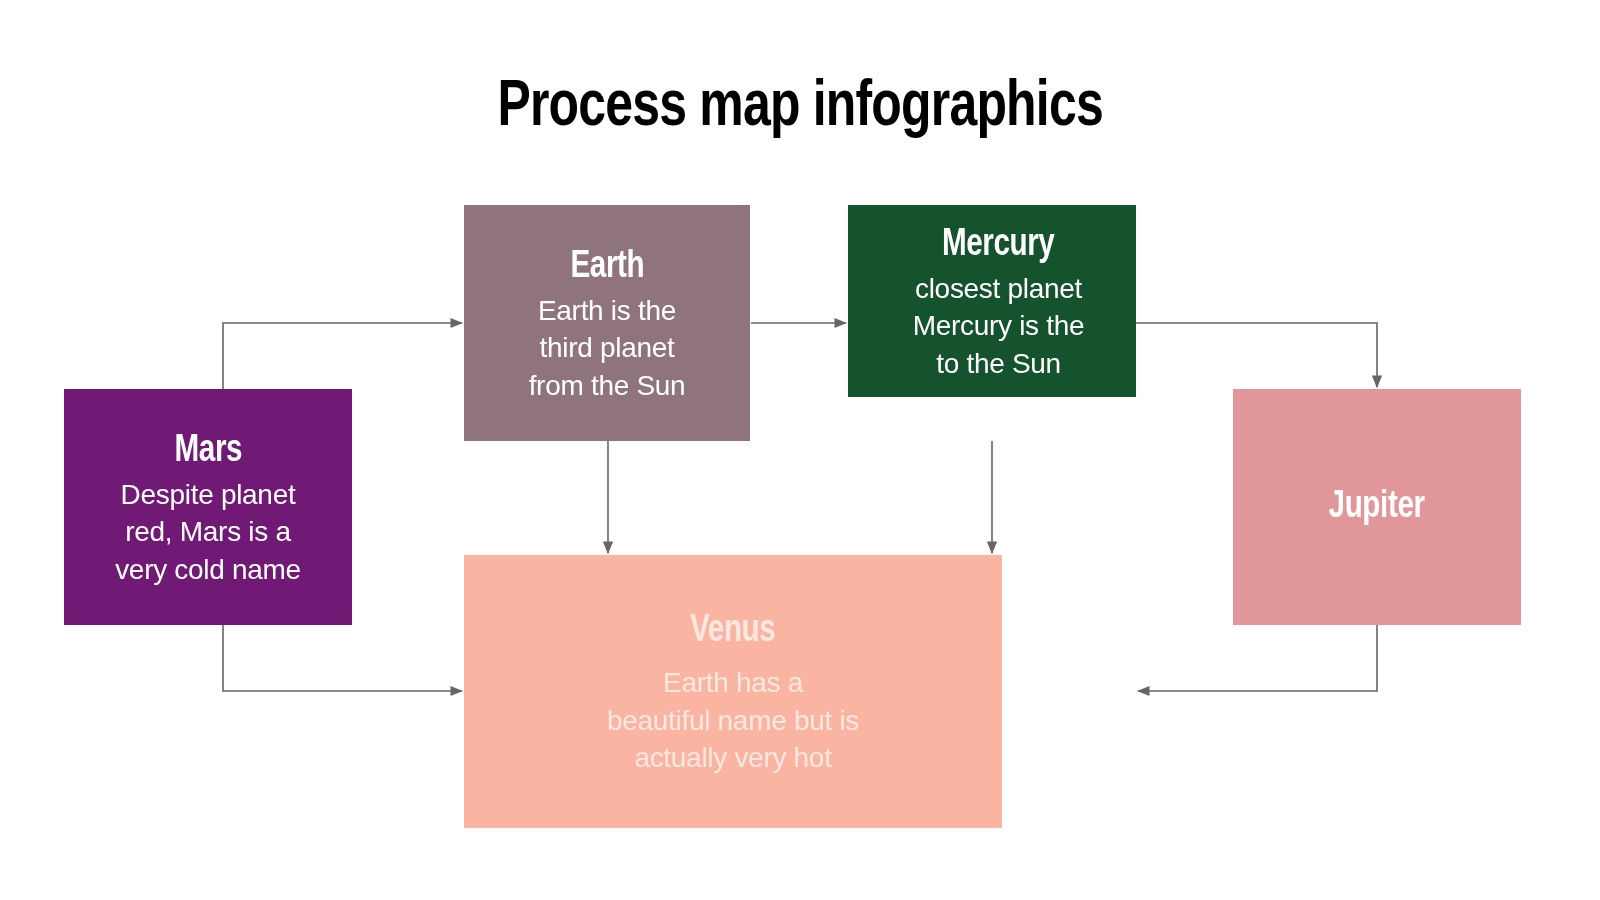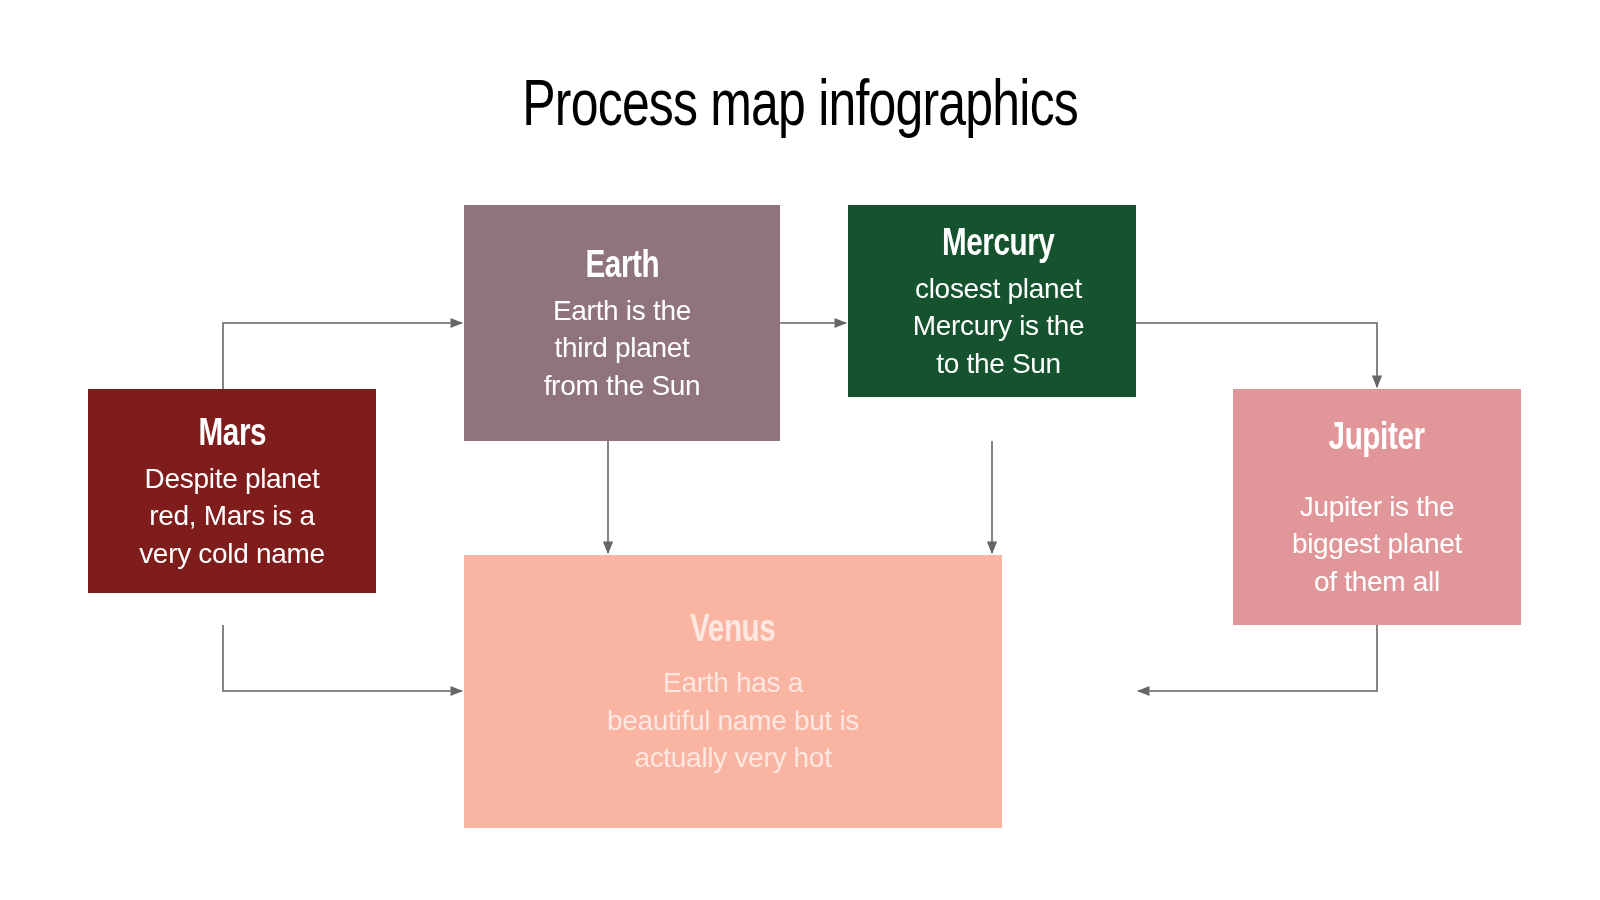--- a/index.html
+++ b/index.html
@@ -3,21 +3,21 @@
 <meta charset="utf-8">
 <style>
   html, body { margin: 0; padding: 0; }
   body {
     width: 1600px; height: 900px; overflow: hidden;
     background: #ffffff; position: relative;
     font-family: "Liberation Sans", sans-serif;
   }
   .title {
     position: absolute; left: 0; top: 66px; width: 1600px;
-    text-align: center; font-weight: normal; font-size: 64px; color: #000;
+    text-align: center; font-weight: bold; font-size: 64px; color: #000;
     letter-spacing: -1px;
   }
   .title span { display: inline-block; transform: scaleX(0.78); transform-origin: center; }
   svg.wires { position: absolute; left: 0; top: 0; }
   .box {
     position: absolute; box-sizing: border-box;
     display: flex; flex-direction: column; align-items: center; justify-content: center;
     color: #fff; text-align: center;
   }
   .box .name {
@@ -52,54 +52,49 @@
     <polyline points="608,441 608,553" marker-end="url(#arr)"></polyline>
 
     <polyline points="992,441 992,553" marker-end="url(#arr)"></polyline>
 
     <polyline points="1136,323 1377,323 1377,387" marker-end="url(#arr)"></polyline>
 
     <polyline points="1377,625 1377,691 1138,691" marker-end="url(#arr)"></polyline>
   </g>
 </svg>
 
-<div class="box" style="left:88px; top:389px; width:288px; height:204px; background:#7f1d1d;">
+<div class="box" style="left:64px; top:389px; width:288px; height:236px; background:#701a75;">
   <div class="name">Mars</div>
   <div class="desc">
     <div>Despite planet</div>
     <div>red, Mars is a</div>
     <div>very cold name</div>
   </div>
 </div>
 
-<div class="box" style="left:464px; top:205px; width:316px; height:236px; background:#8f747d;">
+<div class="box" style="left:464px; top:205px; width:286px; height:236px; background:#8f747d;">
   <div class="name">Earth</div>
   <div class="desc">
     <div>Earth is the</div>
     <div>third planet</div>
     <div>from the Sun</div>
   </div>
 </div>
 
 <div class="box" style="left:848px; top:205px; width:288px; height:192px; background:#14532d;padding-left:13px;">
   <div class="name">Mercury</div>
   <div class="desc">
     <div>closest planet</div>
     <div>Mercury is the</div>
     <div>to the Sun</div>
   </div>
 </div>
 
 <div class="box" style="left:1233px; top:389px; width:288px; height:236px; background:#e1979a;gap:24px;">
   <div class="name">Jupiter</div>
-  <div class="desc">
-    <div>Jupiter is the</div>
-    <div>biggest planet</div>
-    <div>of them all</div>
-  </div>
 </div>
 
 <div class="box venus" style="left:464px; top:555px; width:538px; height:273px; background:#f9b4a2;gap:8px;">
   <div class="name">Venus</div>
   <div class="desc">
     <div>Earth has a</div>
     <div>beautiful name but is</div>
     <div>actually very hot</div>
   </div>
 </div>

